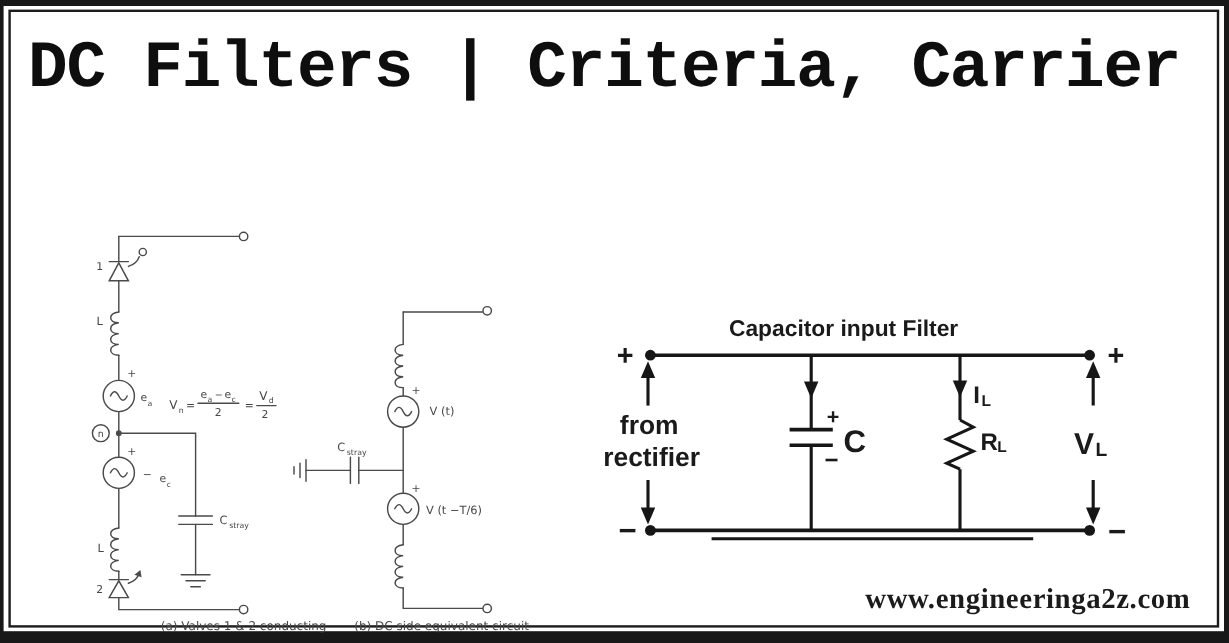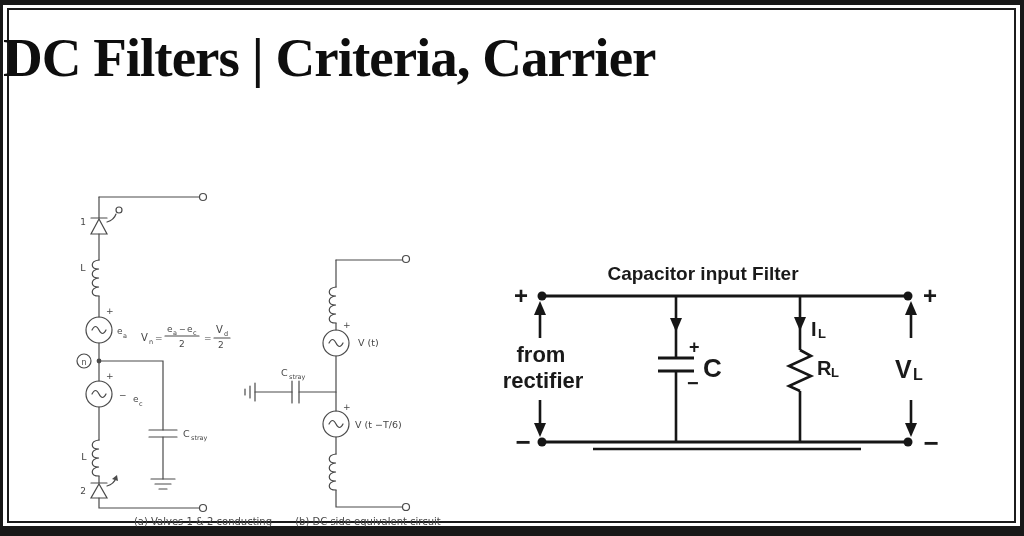--- a/index.html
+++ b/index.html
@@ -1,20 +1,20 @@
 <!DOCTYPE html>
 <html><head>
 <meta charset="utf-8">
 <style>
   html,body{margin:0;padding:0;width:1024px;height:536px;overflow:hidden;background:#181818;}
   #stage{position:relative;width:1024px;height:536px;background:#181818;}
   .paper{position:absolute;left:3px;top:5px;right:4px;bottom:10px;background:#ffffff;}
   .inner-frame{position:absolute;left:4px;top:3px;right:4px;bottom:3px;border:2.5px solid #1c1c1c;pointer-events:none;}
-  .title-wrap{position:absolute;left:0;right:16px;top:14px;text-align:left;
-    font-family:Liberation Serif, serif;font-weight:800;
+  .title-wrap{position:absolute;left:0;right:16px;top:14px;text-align:center;
+    font-family:Liberation Mono, monospace;font-weight:800;
     font-size:55px;line-height:77px;letter-spacing:-1px;color:#0e0e0e;}
   .watermark{position:absolute;right:28px;bottom:12px;
     font-family:"Liberation Serif","DejaVu Serif",serif;font-weight:700;
     font-size:24px;color:#1b1b1b;letter-spacing:0.5px;}
   svg{position:absolute;overflow:visible;}
   .scan-stroke{stroke:#4a4a4a;fill:none;stroke-width:1.2;stroke-linecap:round;}
   .scan-fill{fill:#4a4a4a;stroke:none;}
   .scan-term{fill:#ffffff;stroke:#4a4a4a;stroke-width:1.2;}
   .scan-label{font-family:"DejaVu Sans",sans-serif;fill:#474747;}
   .flt-stroke{stroke:#161616;fill:none;stroke-width:3;stroke-linecap:butt;}
@@ -216,14 +216,15 @@
       <g>
         <path class="flt-thin" d="M448,108 V82"></path>
         <polygon class="flt-fill" points="448,71 442,85 454,85"></polygon>
         <path class="flt-thin" d="M448,170 V196"></path>
         <polygon class="flt-fill" points="448,207 442,193 454,193"></polygon>
         <text class="flt-label" x="432" y="148" font-size="25" font-weight="600">V</text>
         <text class="flt-label" x="450" y="150" font-size="16" font-weight="600">L</text>
       </g>
     </svg>
 
+    <div class="watermark">www.engineeringa2z.com</div>
   </div>
 </div>
 
 </body></html>

